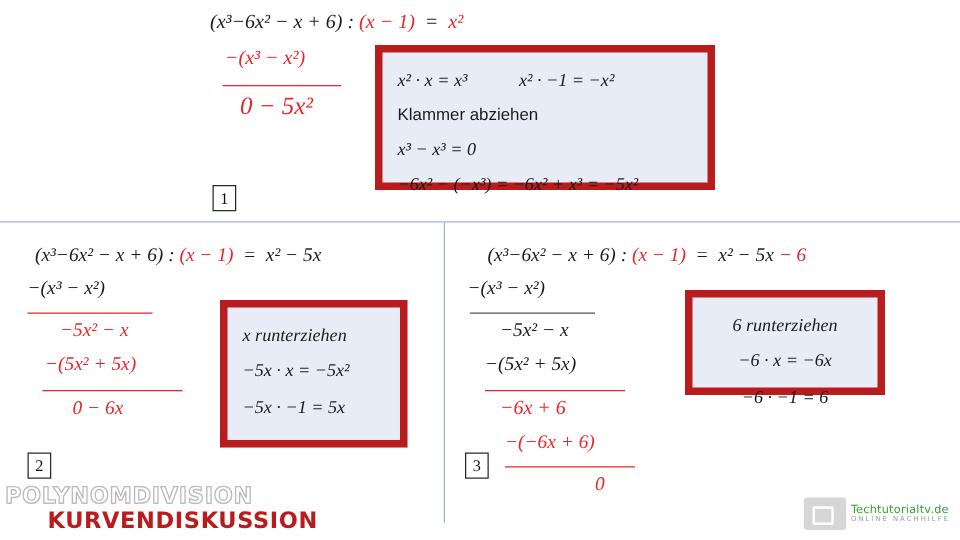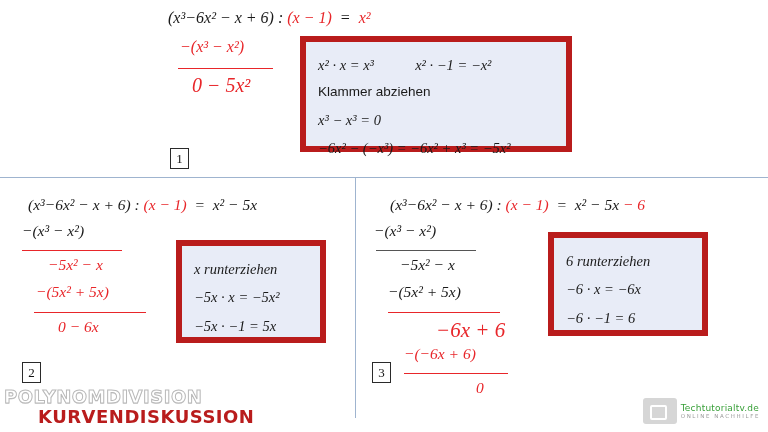--- a/index.html
+++ b/index.html
@@ -84,35 +84,35 @@
   #sec1-num { position: absolute; left: 170px; top: 148px; }
 
   
   #sec2-expr { position: absolute; left: 28px; top: 196px; font-size: 15.5px; white-space: nowrap; }
   #sec2-sub  { position: absolute; left: 22px; top: 222px; font-size: 15.5px; white-space: nowrap; }
   #sec2-rule1{ position: absolute; left: 22px; top: 250px; width: 100px; }
   #sec2-l1   { position: absolute; left: 48px; top: 256px; font-size: 15.5px; white-space: nowrap; }
   #sec2-l2   { position: absolute; left: 36px; top: 283px; font-size: 15.5px; white-space: nowrap; }
   #sec2-rule2{ position: absolute; left: 34px; top: 312px; width: 112px; }
   #sec2-rem  { position: absolute; left: 58px; top: 318px; font-size: 15.5px; white-space: nowrap; }
-  #sec2-box  { position: absolute; left: 176px; top: 240px; width: 150px; height: 103px; }
+  #sec2-box  { position: absolute; left: 176px; top: 240px; width: 150px; height: 118px; }
   #sec2-num  { position: absolute; left: 22px; top: 362px; }
 
   
   #sec3-expr { position: absolute; left: 390px; top: 196px; font-size: 15.5px; white-space: nowrap; }
   #sec3-sub  { position: absolute; left: 374px; top: 222px; font-size: 15.5px; white-space: nowrap; }
   #sec3-rule1{ position: absolute; left: 376px; top: 250px; width: 100px; }
   #sec3-l1   { position: absolute; left: 400px; top: 256px; font-size: 15.5px; white-space: nowrap; }
   #sec3-l2   { position: absolute; left: 388px; top: 283px; font-size: 15.5px; white-space: nowrap; }
   #sec3-rule2{ position: absolute; left: 388px; top: 312px; width: 112px; }
-  #sec3-l3   { position: absolute; left: 436px; top: 318px; font-size: 21px; white-space: nowrap; }
+  #sec3-l3   { position: absolute; left: 400px; top: 318px; font-size: 16px; white-space: nowrap; }
   #sec3-l4   { position: absolute; left: 404px; top: 345px; font-size: 15.5px; white-space: nowrap; text-align: right; }
   #sec3-rule3{ position: absolute; left: 404px; top: 373px; width: 104px; }
   #sec3-rem  { position: absolute; left: 476px; top: 379px; font-size: 15.5px; white-space: nowrap; }
-  #sec3-box  { position: absolute; left: 548px; top: 232px; width: 160px; height: 104px; }
+  #sec3-box  { position: absolute; left: 548px; top: 232px; width: 160px; height: 84px; text-align: center; }
   #sec3-num  { position: absolute; left: 372px; top: 362px; }
 
   
   #watermark {
     position: absolute;
     left: 4px; bottom: 6px;
     font-family: "DejaVu Sans", sans-serif;
     line-height: 1.0;
   }
   #watermark .w1 {

